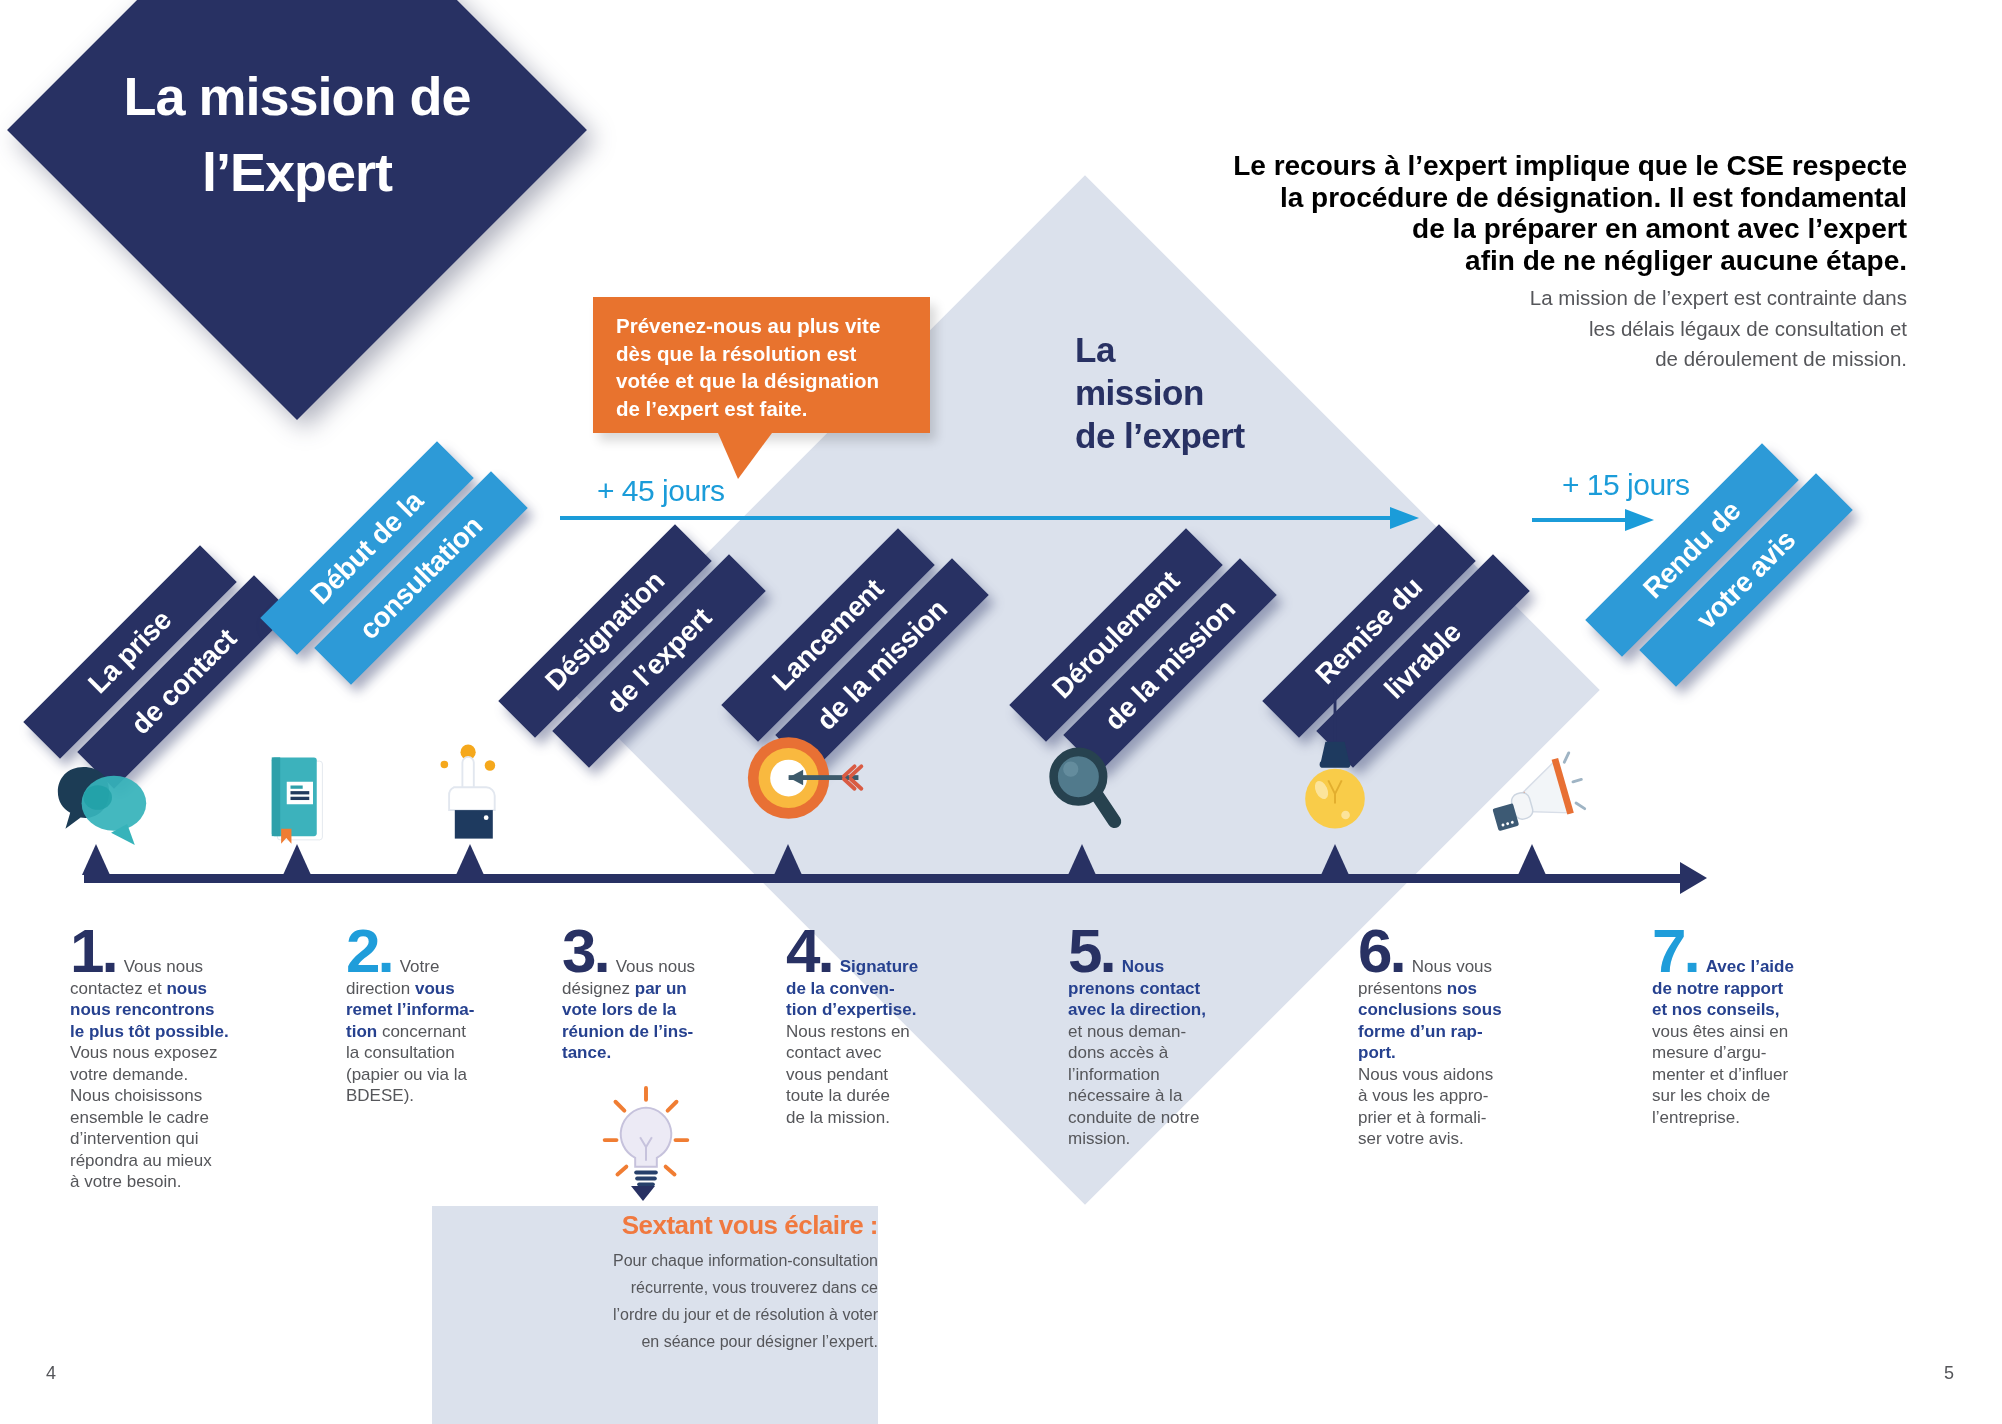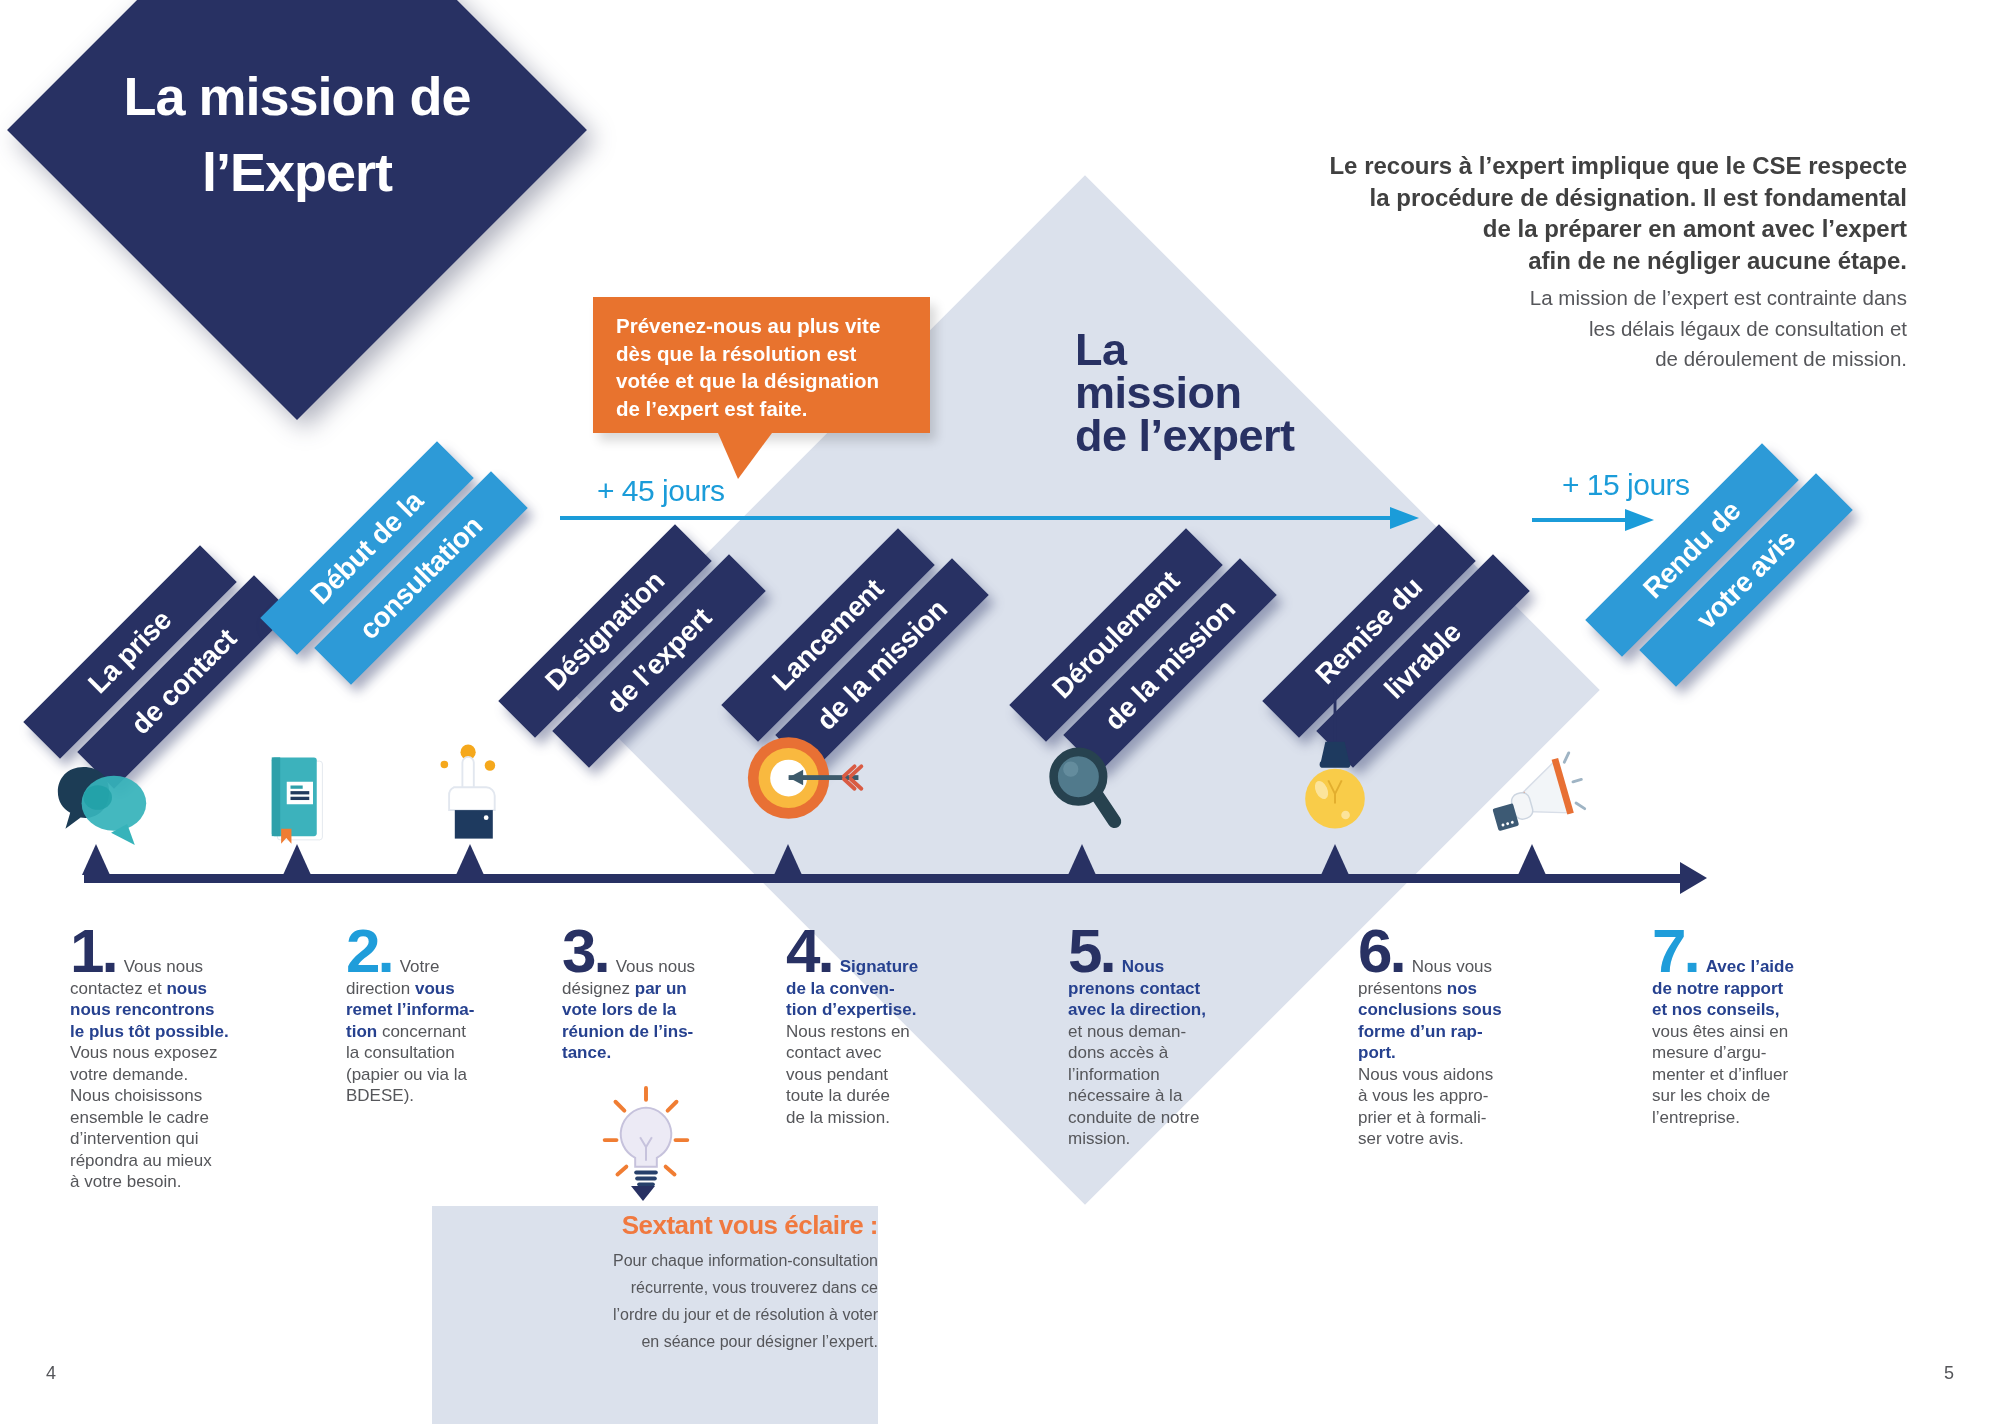--- a/index.html
+++ b/index.html
@@ -9,33 +9,33 @@
   .gray-diamond{position:absolute;left:721px;top:326px;width:728px;height:728px;
                 background:#dbe1ec;transform:rotate(45deg);z-index:1;}
   
   .title-wrap{position:absolute;left:0;top:0;z-index:6;filter:drop-shadow(8px 9px 12px rgba(30,35,70,.35));}
   .title-diamond-shape{position:absolute;left:92px;top:-75px;width:410px;height:410px;
                 background:#283163;transform:rotate(45deg);}
   .title-text{position:absolute;left:60px;top:58px;width:474px;text-align:center;color:#ffffff;
               font-weight:bold;font-size:54px;line-height:76px;letter-spacing:-1px;}
   
   .intro{position:absolute;right:95px;top:150px;width:680px;text-align:right;z-index:5;white-space:nowrap;}
-  .intro-bold{color:#404040;font-weight:bold;font-size:24px;line-height:31.5px;}
+  .intro-bold{color:#000000;font-weight:bold;font-size:28px;line-height:31.5px;}
   .intro-gray{margin-top:7px;color:#55565a;font-size:20.5px;line-height:30.5px;}
   
   .callout{position:absolute;left:593px;top:297px;width:337px;height:136px;background:#e8732e;
            z-index:5;color:#ffffff;font-weight:bold;font-size:20.5px;line-height:27.5px;
            padding-top:15px;padding-left:23px;box-sizing:border-box;white-space:nowrap;
            box-shadow:6px 8px 10px rgba(0,0,0,.15);}
   .callout-tail{position:absolute;left:718px;top:433px;width:0;height:0;z-index:5;
            border-left:20px solid transparent;border-right:34px solid transparent;
            border-top:46px solid #e8732e;}
   
   .mission-label{position:absolute;left:1075px;top:328px;z-index:3;color:#283163;
-           font-weight:bold;font-size:45px;line-height:43px;letter-spacing:-0.5px;white-space:nowrap;}
+           font-weight:bold;font-size:35px;line-height:43px;letter-spacing:-0.5px;white-space:nowrap;}
   
   .dur{position:absolute;z-index:5;color:#1b9cd9;font-weight:normal;font-size:30px;letter-spacing:-0.5px;white-space:nowrap;margin-left:34px;}
   .dur45{left:563px;top:474px;}
   .dur15{left:1528px;top:468px;}
   .bl{position:absolute;background:#1b9cd9;height:4px;z-index:4;}
   .bh{position:absolute;width:0;height:0;border-top:11px solid transparent;border-bottom:11px solid transparent;
       border-left:29px solid #1b9cd9;z-index:4;}
   .a45l{left:560px;top:516px;width:830px;}
   .a45h{left:1390px;top:507px;}
   .a15l{left:1532px;top:518px;width:93px;}

